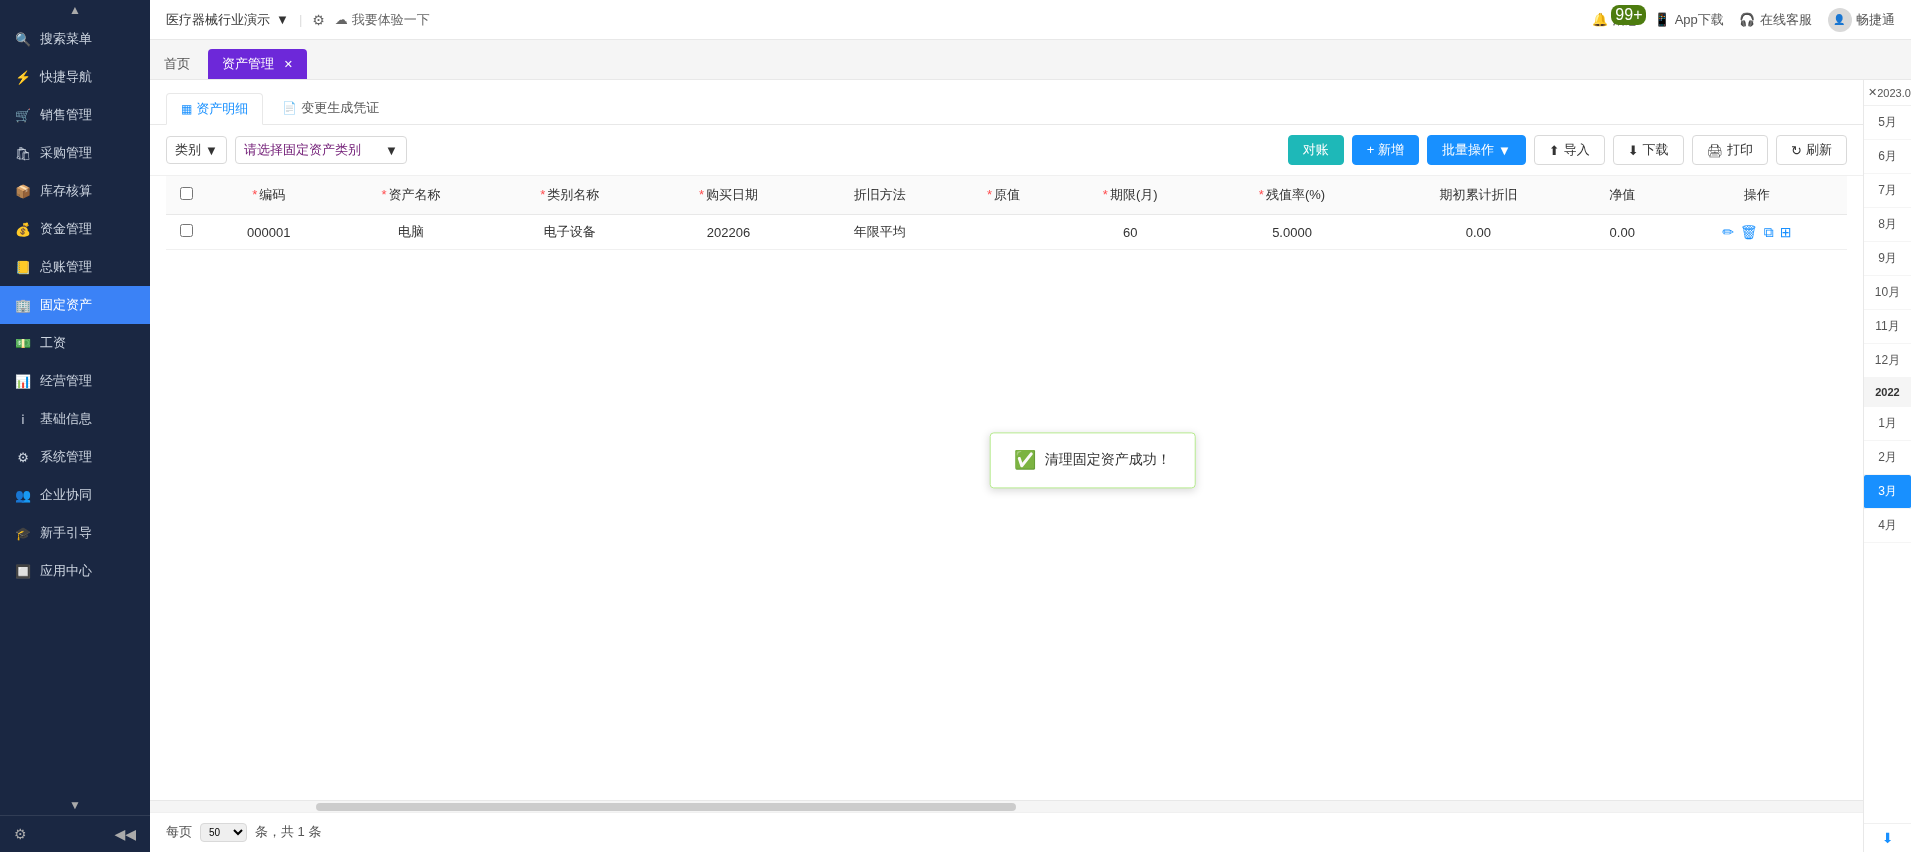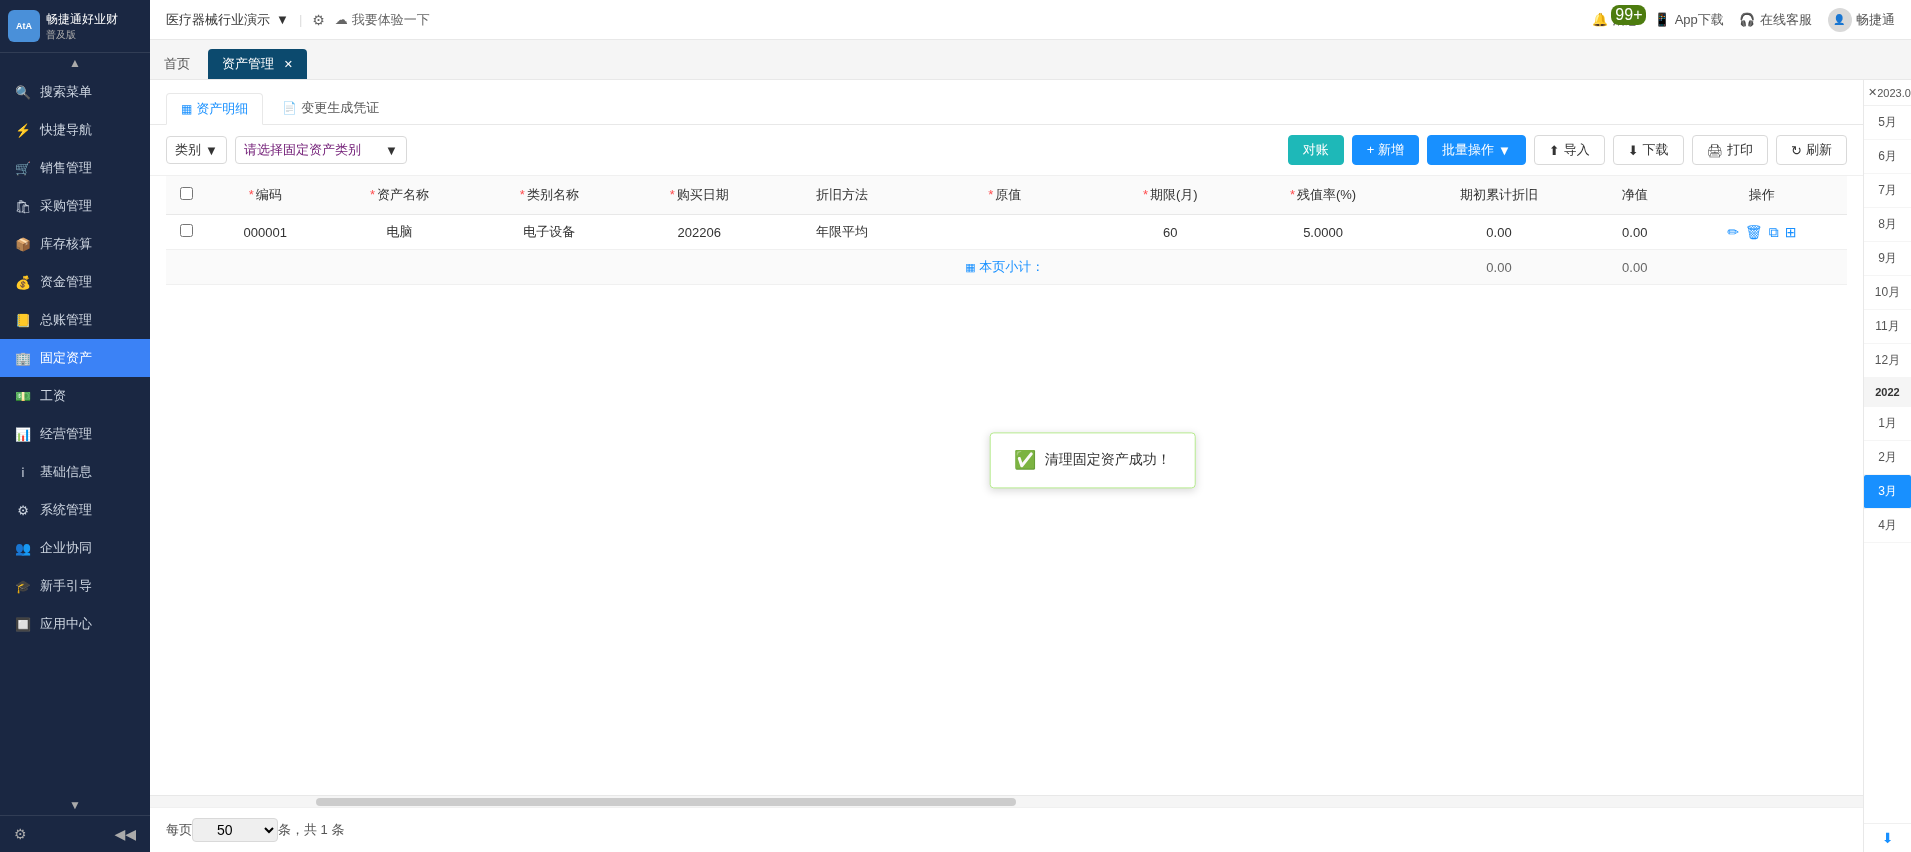--- a/index.html
+++ b/index.html
@@ -114,21 +114,21 @@
       gap: 4px;
     }
     .tab {
       padding: 6px 14px;
       font-size: 13px;
       cursor: pointer;
       border-radius: 4px 4px 0 0;
       color: #555;
     }
     .tab.active {
-      background: #0c4a6e;
+      background: #6d28d9;
       color: white;
     }
     .tab-home { background: transparent; }
     .tab-close { margin-left: 6px; cursor: pointer; font-size: 11px; }
 
     
     .content {
       flex: 1;
       display: flex;
       overflow: hidden;
@@ -258,31 +258,32 @@
       box-shadow: 0 2px 8px rgba(0,0,0,0.15);
       z-index: 100;
       white-space: nowrap;
     }
     .success-icon { color: #52c41a; font-size: 18px; }
 
     
     .pagination {
       padding: 10px 16px;
       display: flex;
-      align-items: center;
+      align-items: flex-start;
+      gap: 8px;
       border-top: 1px solid #f0f0f0;
       flex-shrink: 0;
       font-size: 13px;
       color: #555;
     }
     .per-page-select {
       border: 1px solid #d9d9d9;
       border-radius: 4px;
-      padding: 2px 20px;
-      font-size: 14px;
+      padding: 2px 4px;
+      font-size: 10px;
     }
     
     .scroll-area {
       height: 12px;
       background: #f5f5f5;
       border-top: 1px solid #e8e8e8;
       flex-shrink: 0;
       position: relative;
       overflow: hidden;
     }
@@ -354,29 +355,20 @@
     .action-icons { display: flex; gap: 6px; justify-content: center; }
     .action-icon { color: #1890ff; cursor: pointer; font-size: 14px; }
 
     
     .subtotal-label { color: #1890ff; }
   </style>
 </head>
 <body>
 
 <div class="sidebar">
-  <div class="sidebar-logo">
-    <div class="sidebar-logo-icon">
-      <span style="font-size:9px; font-weight:bold;">AtA</span>
-    </div>
-    <div>
-      <div class="sidebar-logo-text">畅捷通好业财</div>
-      <div class="sidebar-logo-badge">普及版</div>
-    </div>
-  </div>
 
   <div class="sidebar-scroll-up">▲</div>
   <div class="sidebar-nav">
 
     <div class="sidebar-item">
       <div class="sidebar-item-icon">🔍</div>
       <span>搜索菜单</span>
     </div>
     <div class="sidebar-item">
       <div class="sidebar-item-icon">⚡</div>
@@ -577,39 +569,20 @@
               <td>0.00</td>
               <td>
                 <div class="action-icons">
                   <span class="action-icon" title="编辑">✏</span>
                   <span class="action-icon" title="删除">🗑</span>
                   <span class="action-icon" title="复制">⧉</span>
                   <span class="action-icon" title="更多">⊞</span>
                 </div>
               </td>
             </tr>
-            <tr class="subtotal-row">
-              <td></td>
-              <td></td>
-              <td></td>
-              <td></td>
-              <td></td>
-              <td></td>
-              <td>
-                <span class="subtotal-label">
-                  <span style="font-size:11px;color:#1890ff;">▦</span>
-                  <span>本页小计：</span>
-                </span>
-              </td>
-              <td></td>
-              <td></td>
-              <td>0.00</td>
-              <td>0.00</td>
-              <td></td>
-            </tr>
           </tbody>
         </table>
       </div>
 
       <div class="scroll-area">
         <div class="scroll-thumb"></div>
       </div>
 
       <div class="pagination">
         <span>每页</span>

